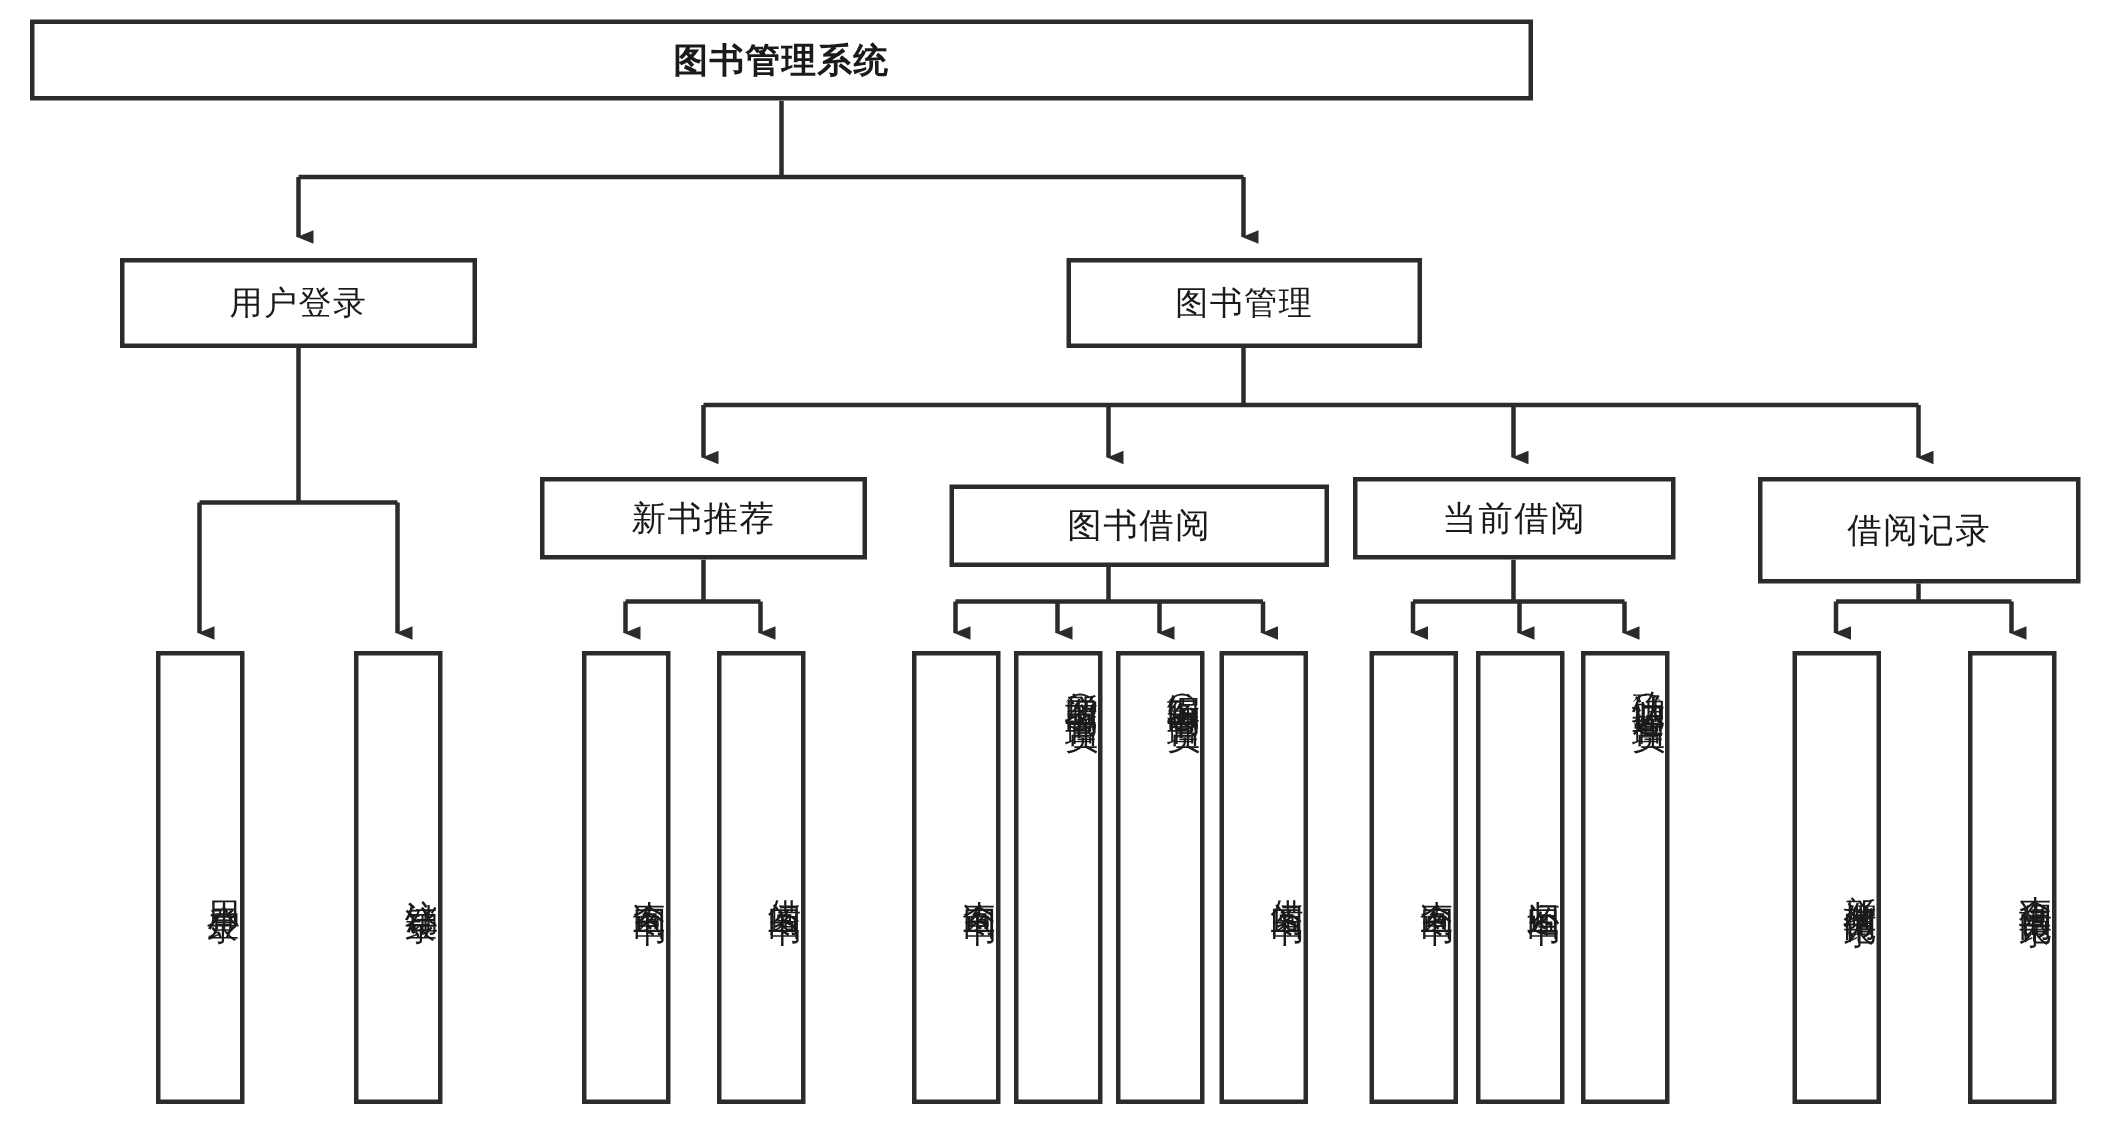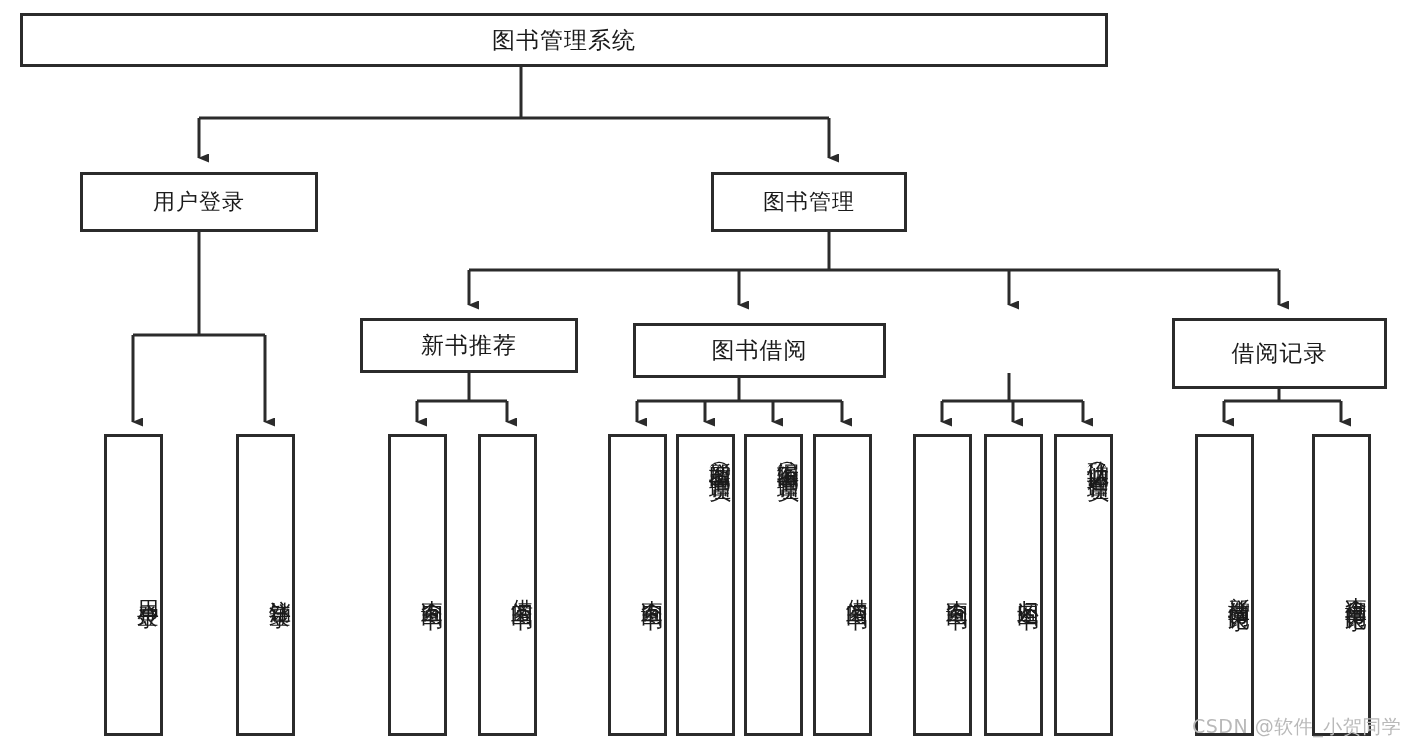--- a/index.html
+++ b/index.html
@@ -124,37 +124,40 @@
       <path d="M1013,401 L1013,422" marker-end="url(#arrow)"></path>
       <path d="M1083,401 L1083,422" marker-end="url(#arrow)"></path>
 
       <path d="M1279,373 L1279,401"></path>
       <path d="M1224,401 L1341,401"></path>
       <path d="M1224,401 L1224,422" marker-end="url(#arrow)"></path>
       <path d="M1341,401 L1341,422" marker-end="url(#arrow)"></path>
     </g>
   </svg>
 
-  <div class="node root" style="left:20px; top:13px; width:1088px; height:54px;">
+  <div class="node root" style="left:20px; top:13px; width:1002px; height:54px;font-weight:bold;">
     <span>图书管理系统</span>
   </div>
 
   <div class="node level2" style="left:80px; top:172px; width:238px; height:60px;">
     <span>用户登录</span>
   </div>
-  <div class="node level2" style="left:711px; top:172px; width:196px; height:60px;text-align:right;">
+  <div class="node level2" style="left:711px; top:172px; width:237px; height:60px;text-align:right;">
     <span>图书管理</span>
   </div>
 
   <div class="node level3" style="left:360px; top:318px; width:218px; height:55px;">
     <span>新书推荐</span>
   </div>
   <div class="node level3" style="left:633px; top:323px; width:253px; height:55px;text-align:center;">
     <span>图书借阅</span>
   </div>
+  <div class="node level3" style="left:902px; top:318px; width:215px; height:55px;">
+    <span>当前借阅</span>
+  </div>
   <div class="node level3" style="left:1172px; top:318px; width:215px; height:71px;">
     <span>借阅记录</span>
   </div>
 
   <div class="node leaf" style="left:104px; top:434px; width:59px; height:302px;">
     <span class="leaf-text">用户登录</span>
   </div>
   <div class="node leaf" style="left:236px; top:434px; width:59px; height:302px;">
     <span class="leaf-text">注销登录</span>
   </div>
@@ -189,15 +192,14 @@
     <span class="leaf-text">确认归还（管理员）</span>
   </div>
 
   <div class="node leaf" style="left:1195px; top:434px; width:59px; height:302px;">
     <span class="leaf-text">新增借阅记录</span>
   </div>
   <div class="node leaf" style="left:1312px; top:434px; width:59px; height:302px;">
     <span class="leaf-text">查询借阅记录</span>
   </div>
 
-  <div class="watermark">CSDN @软件_小贺同学</div>
 
 </div>
 
 </body></html>

